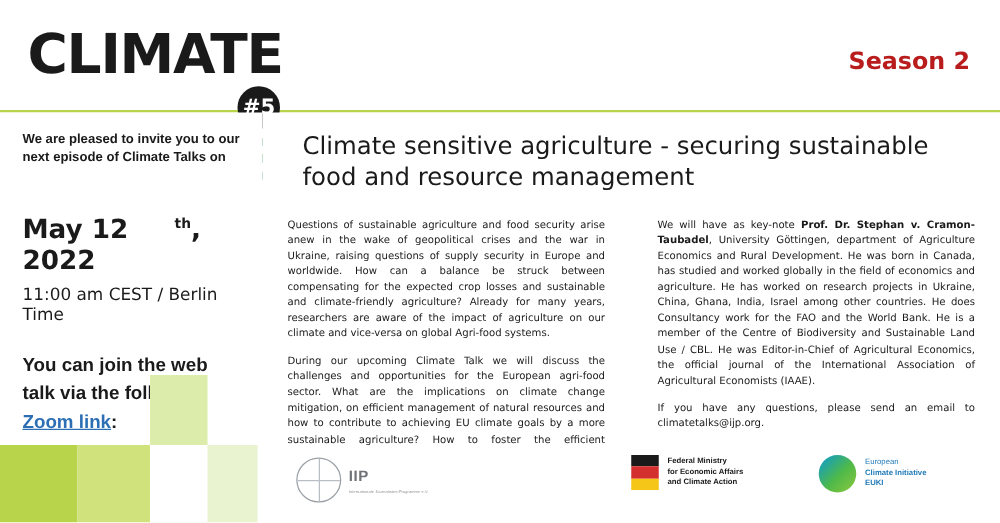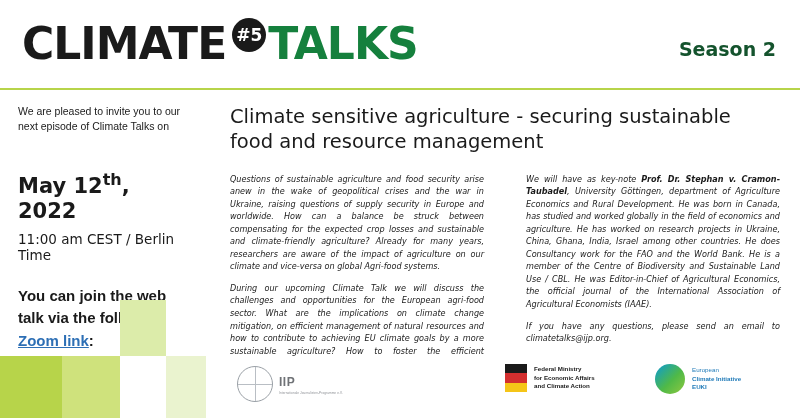--- a/index.html
+++ b/index.html
@@ -27,21 +27,22 @@
     width: 800px;
     height: 88px;
     background: #ffffff;
     border-bottom: 2px solid #b7d44a;
   }
   .logo {
     position: absolute;
     left: 22px;
     top: 18px;
     display: flex;
-    align-items: flex-start;
+    align-items: flex-end;
+    flex-direction: column;
   }
   .logo-climate {
     font-size: 44px;
     font-weight: bold;
     letter-spacing: -1px;
     color: #1a1a1a;
     font-family: "DejaVu Sans", sans-serif;
   }
   .logo-badge {
     display: inline-flex;
@@ -63,51 +64,52 @@
     letter-spacing: -1px;
     color: #15803d;
     font-family: "DejaVu Sans", sans-serif;
   }
   .season {
     position: absolute;
     right: 24px;
     top: 38px;
     font-size: 19px;
     font-weight: bold;
-    color: #14532d;
+    color: #b91c1c;
     font-family: "DejaVu Sans", sans-serif;
   }
   
   .left-col {
     position: absolute;
     left: 0;
     top: 90px;
     width: 210px;
     height: 266px;
     background: #ffffff;
     padding: 14px 16px 0 18px;
     box-sizing: border-box;
   }
   .invite-line {
     font-size: 10.5px;
-    font-weight: normal;
+    font-weight: bold;
     color: #1a1a1a;
     line-height: 1.45;
     margin-bottom: 12px;
   }
   .date-big {
     font-size: 21px;
     font-weight: bold;
     color: #1a1a1a;
     line-height: 1.18;
     font-family: "DejaVu Sans", sans-serif;
   }
   .date-big sup {
-    font-size: 16px;
+    font-size: 11px;
     vertical-align: super;
+    margin-left: 37px;
   }
   .time-line {
     font-size: 13.5px;
     color: #1a1a1a;
     margin-top: 7px;
     font-family: "DejaVu Sans", sans-serif;
   }
   .webtalk-block {
     margin-top: 22px;
   }
@@ -146,27 +148,26 @@
     height: 266px;
     background: #ffffff;
     padding: 14px 20px 0 20px;
     box-sizing: border-box;
   }
   .talk-title {
     font-size: 19.5px;
     font-weight: normal;
     color: #1a1a1a;
     line-height: 1.3;
-    margin: 0 0 18px 0;
+    margin: 0 0 18px 12px;
     font-family: "DejaVu Sans", sans-serif;
   }
   .cols {
     display: flex;
     gap: 42px;
-    font-style: italic;
   }
   .col {
     width: 262px;
     font-size: 8.1px;
     line-height: 1.55;
     color: #1a1a1a;
     text-align: justify;
     font-family: "DejaVu Sans", sans-serif;
   }
   .col p {

